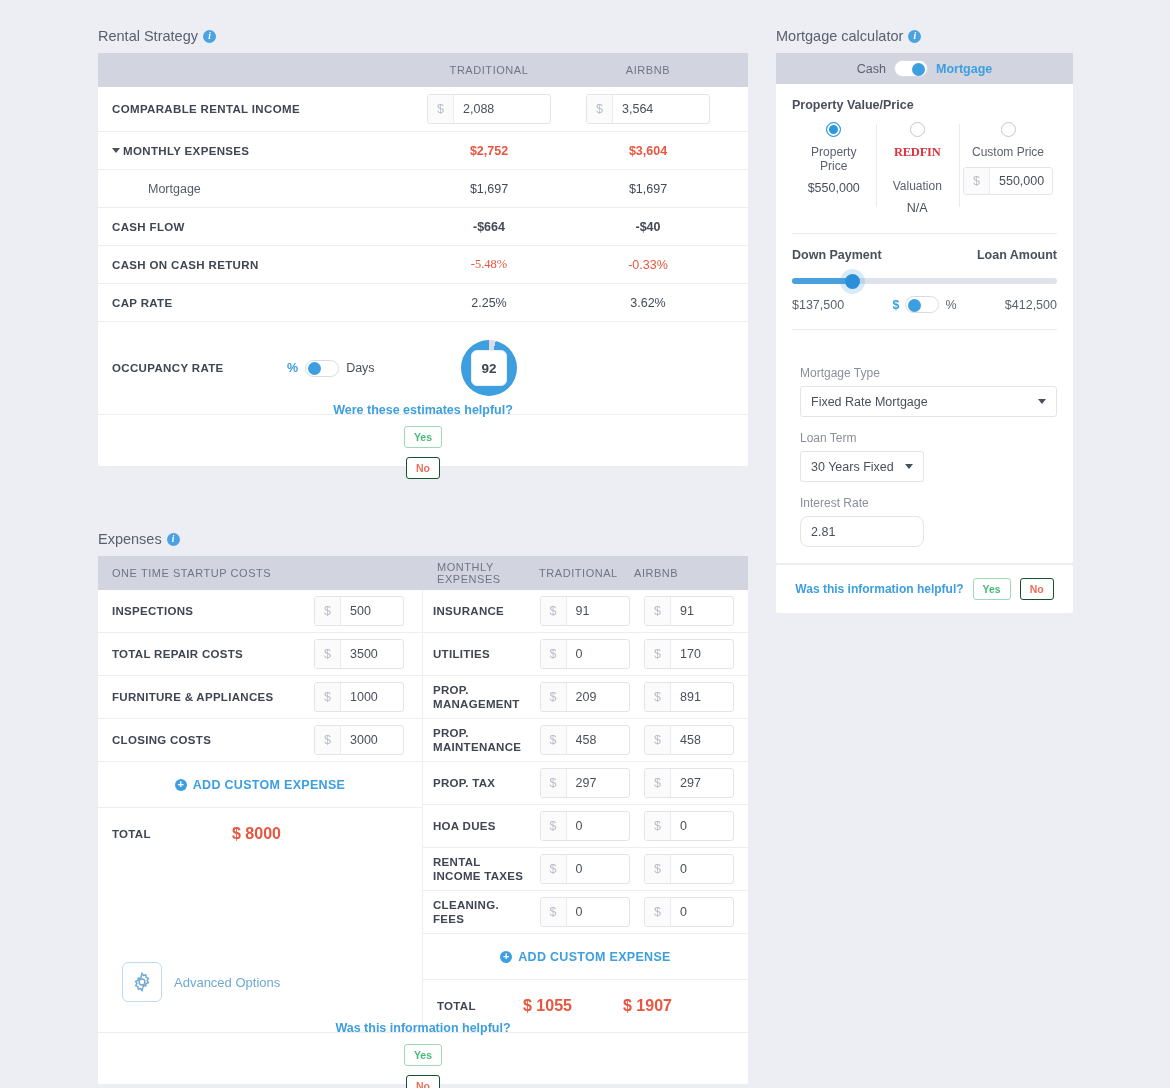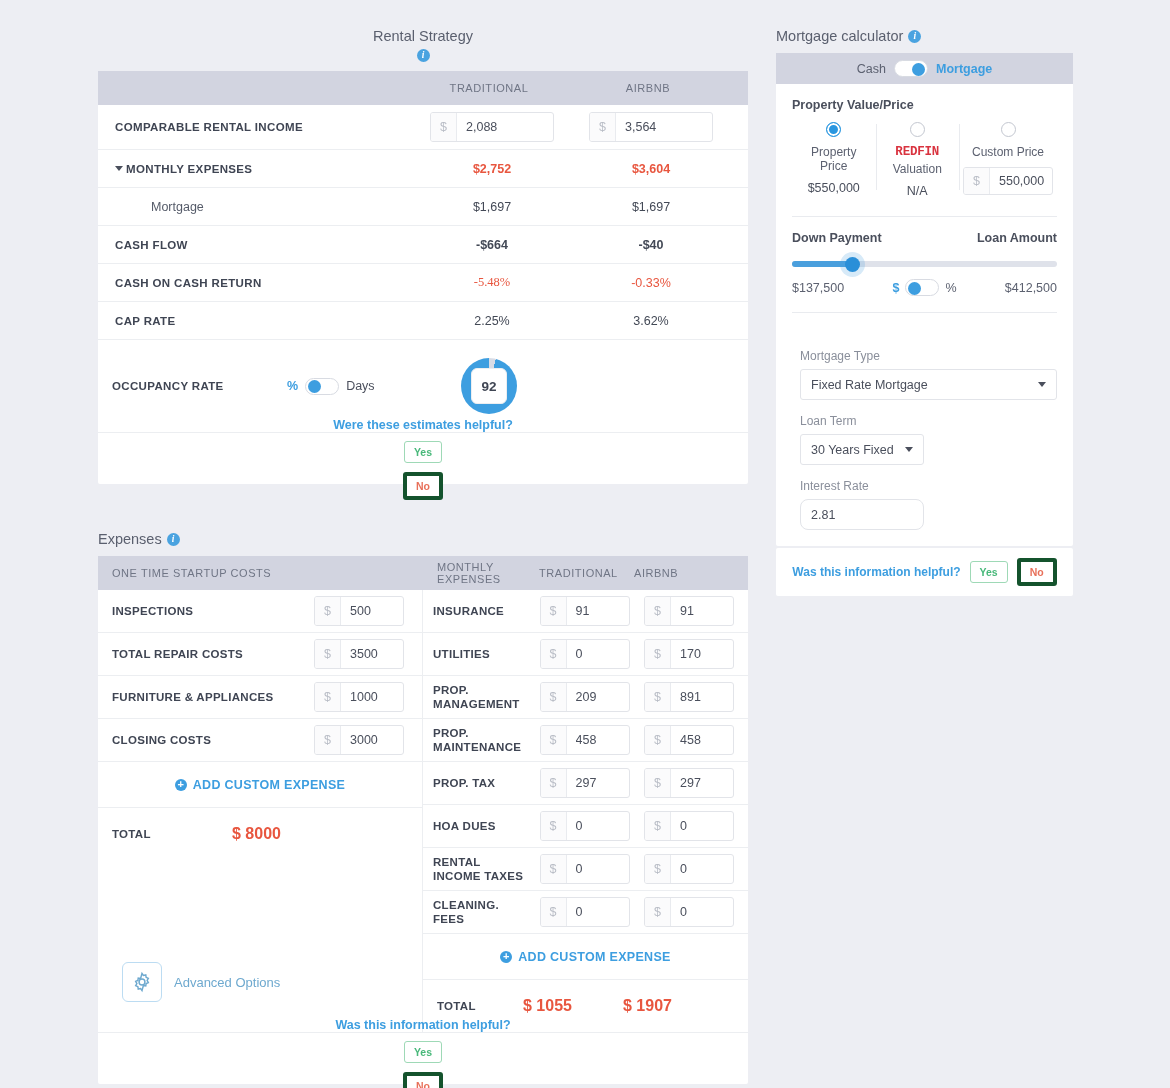--- a/index.html
+++ b/index.html
@@ -37,23 +37,22 @@
 
   
   #rental-strategy { position: absolute; left: 98px; top: 28px; width: 650px; }
   #rental-strategy .thead { padding-left: 14px; }
   .rs-col-label { width: 298px; }
   .rs-col-t { width: 158px; text-align: center; }
   .rs-col-a { width: 160px; text-align: center; }
 
   .rs-row {
     display: flex; align-items: center;
-    min-height: 38px;
+    padding-left: 14px; min-height: 38px;
     border-bottom: 1px solid #eceef1;
-    justify-content: center;
   }
   .rs-row:last-child { border-bottom: none; }
   .rs-label {
     width: 298px; font-size: 11.5px; letter-spacing: .35px;
     color: #3f4553; font-weight: 600; text-transform: uppercase;
   }
   .rs-label.sub {
     font-weight: 400; text-transform: none; font-size: 12.5px;
     color: #555b69; padding-left: 36px; letter-spacing: 0;
   }
@@ -113,21 +112,21 @@
   .feedback-bar {
     border-top: 1px solid #eceef1; height: 52px;
     display: flex; align-items: center; justify-content: center; gap: 9px; flex-direction: column;
   }
   .feedback-bar .q { font-size: 12.5px; color: #3d9ee0; font-weight: 700; }
   .btn-yes, .btn-no {
     font-size: 10.5px; font-weight: 700; padding: 4px 9px;
     border-radius: 3px; background: #fff; cursor: pointer;
   }
   .btn-yes { color: #48b87a; border: 1px solid #9ed9b6; }
-  .btn-no  { color: #e8705a; border: 4px solid #14532d; text-align: right; }
+  .btn-no  { color: #e8705a; border: 1px solid #14532d; text-align: right; }
 
   
   #expenses { position: absolute; left: 98px; top: 531px; width: 650px; }
   #expenses .thead { padding-left: 14px; }
   .ex-c1 { width: 325px; }
   .ex-c2 { width: 102px; }
   .ex-c3 { width: 95px; text-align: left; }
   .ex-c4 { width: 95px; text-align: left; }
 
   .ex-wrap { display: flex; }
@@ -200,22 +199,22 @@
     width: 15px; height: 15px; border-radius: 50%;
     border: 1px solid #c3c7d0; background: #fff; margin: 0 auto 8px;
     cursor: pointer;
   }
   .radio.on {
     background: #2a97e0; border-color: #2a97e0;
     box-shadow: 0 0 0 2px #fff inset, 0 0 0 3px #2a97e0 inset;
   }
   .redfin-logo {
     color: #d9333f; font-weight: 700; font-size: 12.5px;
-    letter-spacing: -.2px; margin-bottom: 3px;
-    font-family: Liberation Mono, monospace;
+    letter-spacing: -.2px; margin-bottom: 19px;
+    font-family: Liberation Serif, serif;
   }
   .pv-label { font-size: 12px; color: #5c6170; margin-bottom: 8px; }
   .pv-value { font-size: 12.5px; color: #4a4f5c; }
 
   .mc-divider { border-top: 1px solid #e9ebef; margin: 18px 0 0; }
 
   .dp-row { display: flex; justify-content: space-between; margin-top: 14px; }
   .dp-row .lbl { font-size: 12.5px; font-weight: 600; color: #4a4f5c; }
   .slider {
     position: relative; height: 6px; border-radius: 3px;
@@ -260,21 +259,21 @@
     display: flex; align-items: center; justify-content: center; gap: 9px;
   }
   .mc-feedback .q { font-size: 12px; color: #3d9ee0; font-weight: 700; }
 </style>
 </head>
 <body>
 
 <div class="page">
 
   <section id="rental-strategy">
-    <div class="panel-title" style="margin-bottom:9px;flex-direction:column;">
+    <div class="panel-title" style="margin-bottom:9px;">
       <span>Rental Strategy</span>
       <span class="info-icon">i</span>
     </div>
 
     <div class="card">
       <div class="thead">
         <div class="th rs-col-label"></div>
         <div class="th rs-col-t">TRADITIONAL</div>
         <div class="th rs-col-a">AIRBNB</div>
       </div>

